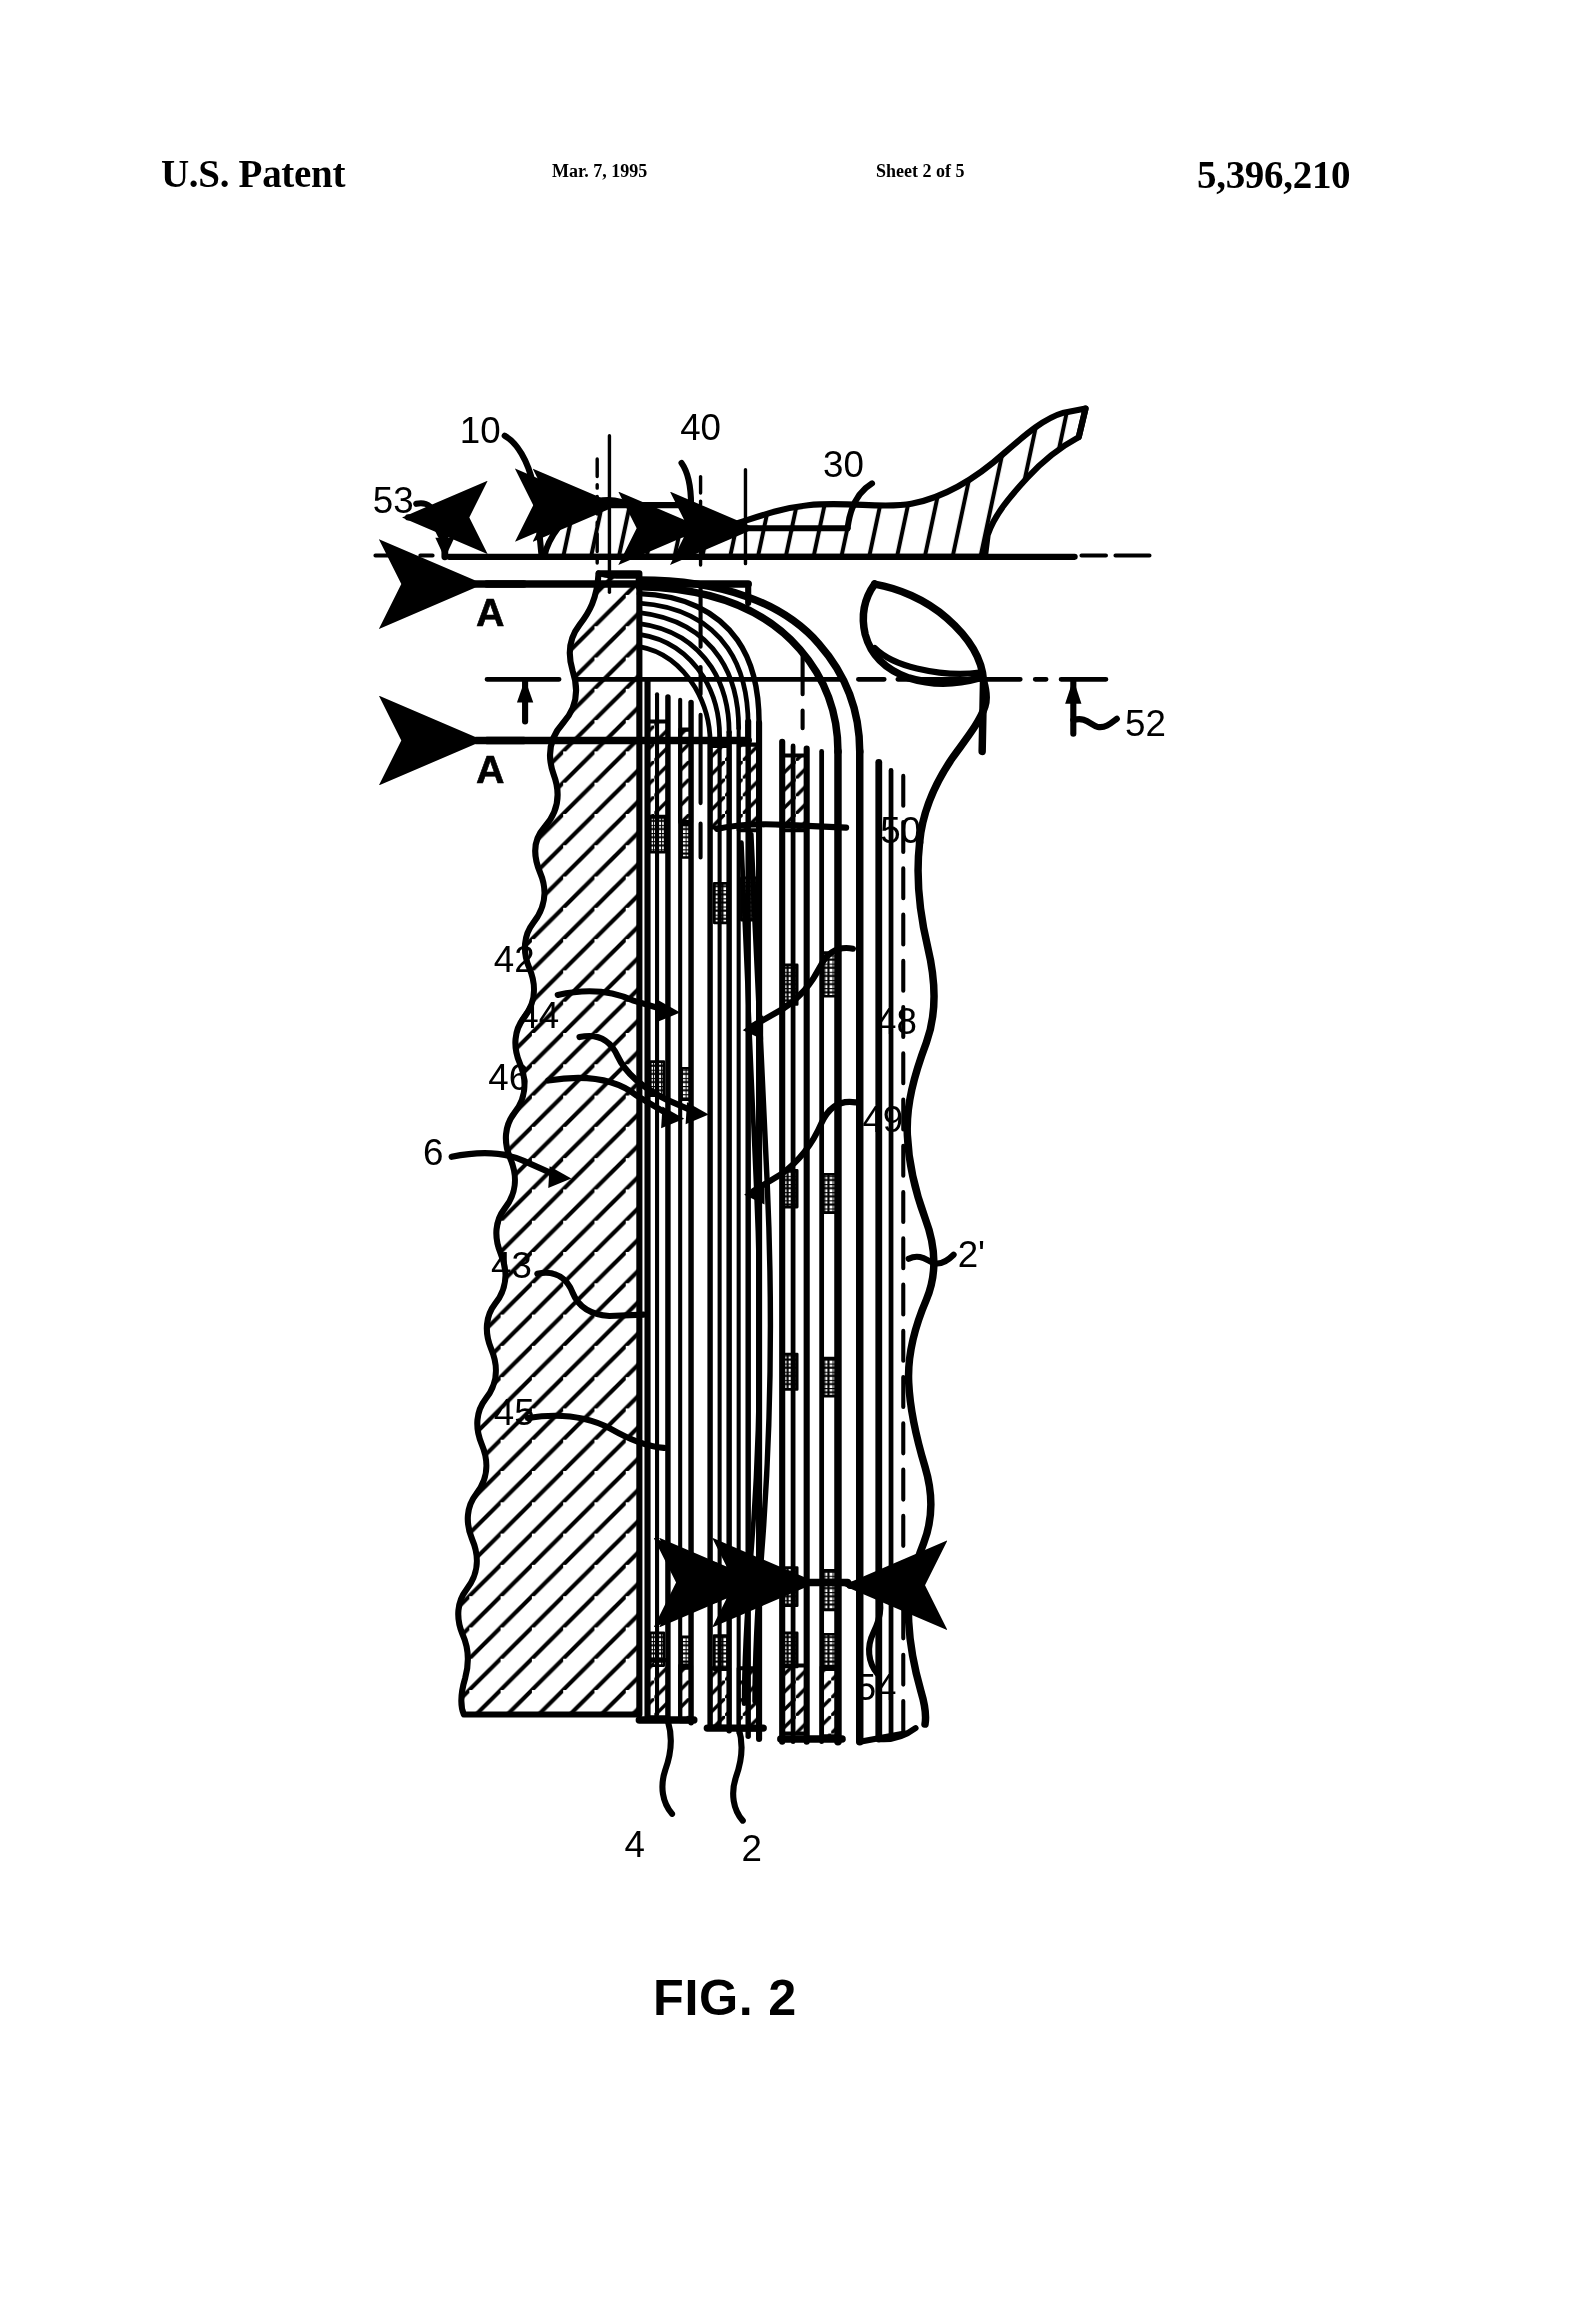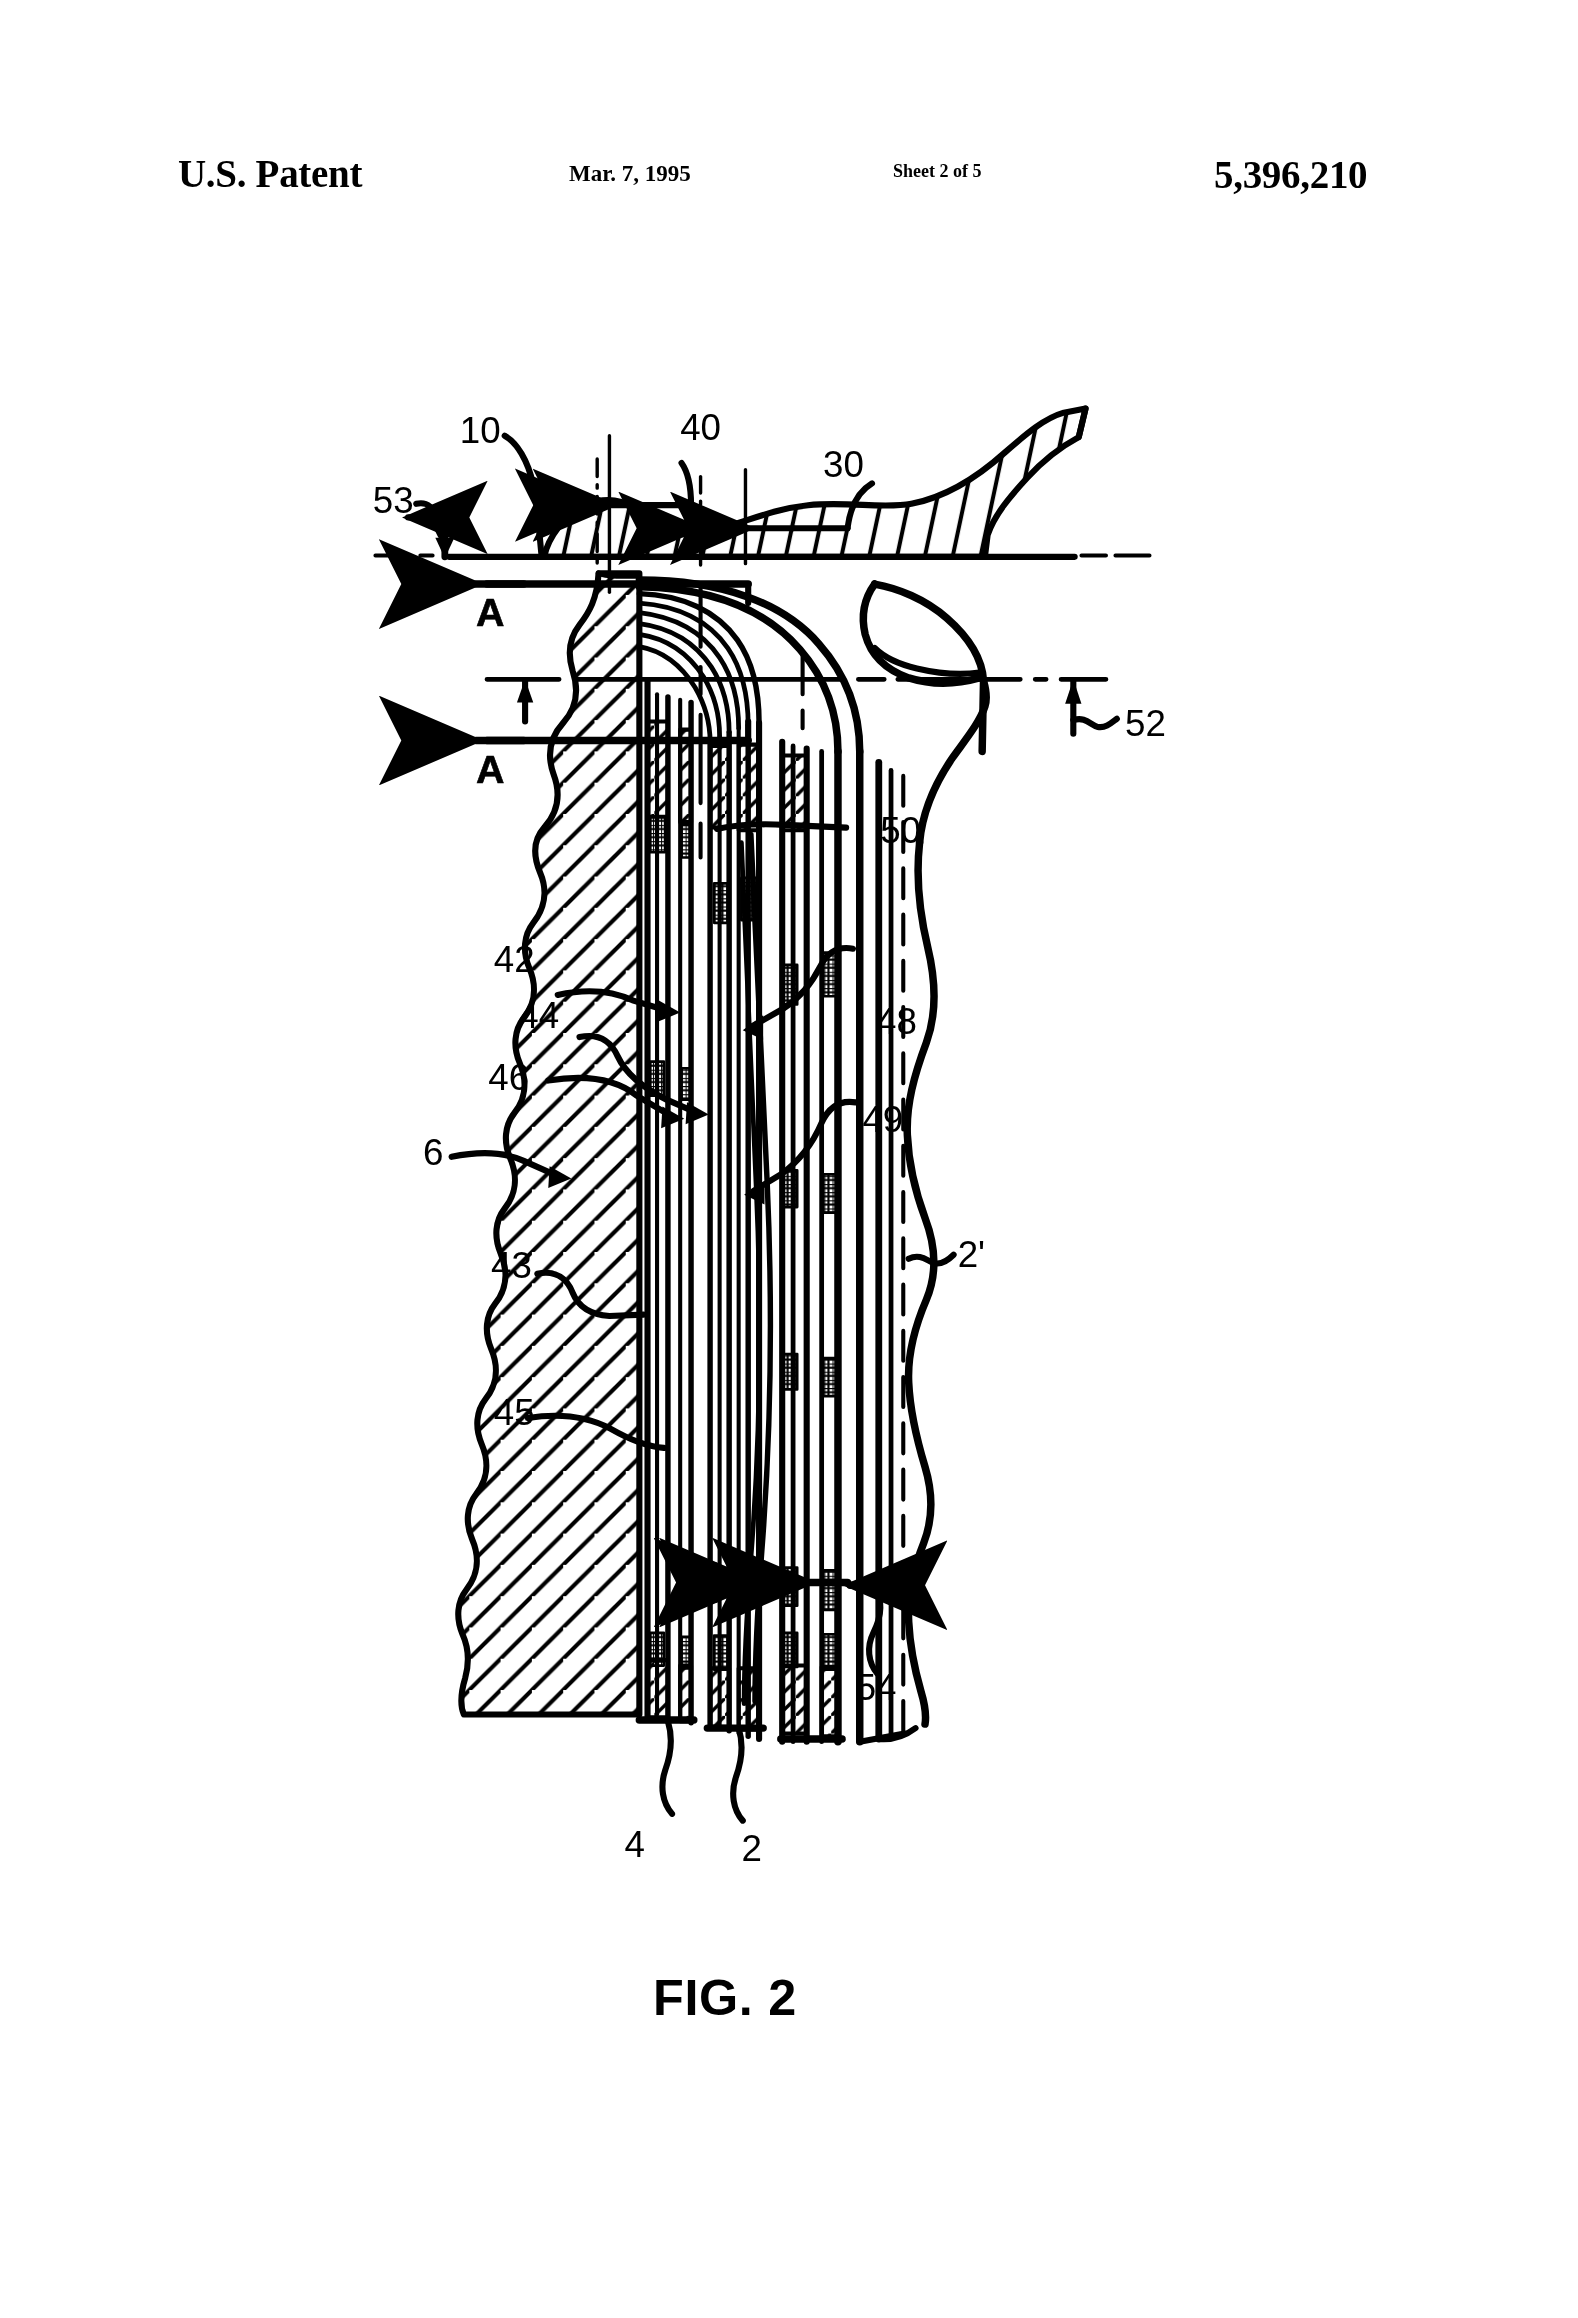--- a/index.html
+++ b/index.html
@@ -1,24 +1,24 @@
 <!DOCTYPE html>
 <html style="font-size:11px"><head>
 <meta charset="utf-8">
 <style>
   html,body{margin:0;padding:0;background:#ffffff;}
   body{width:1578px;height:2319px;position:relative;font-family:"Liberation Serif",serif;}
   #page{position:absolute;inset:0;background:#fff;overflow:hidden;}
 
   
-  .hdr{position:absolute;top:151px;left:17px;width:1496px;height:54px;}
+  .hdr{position:absolute;top:151px;left:0;width:1496px;height:54px;}
   .hdr-office{position:absolute;left:161px;top:0;font-family:"Liberation Serif",serif;
       font-weight:bold;font-size:39px;letter-spacing:-0.3px;color:#000;white-space:nowrap;}
   .hdr-date{position:absolute;left:552px;top:9.5px;font-family:"Liberation Serif",serif;
-      font-weight:bold;font-size:23px;color:#000;white-space:nowrap;text-align:right;}
+      font-weight:bold;font-size:18px;color:#000;white-space:nowrap;text-align:right;}
   .hdr-sheet{position:absolute;left:876px;top:9.5px;font-family:"Liberation Serif",serif;
       font-weight:bold;font-size:18px;color:#000;white-space:nowrap;}
   .hdr-num{position:absolute;left:1197px;top:1.4px;font-family:"Liberation Serif",serif;
       font-weight:bold;font-size:39px;letter-spacing:-0.3px;color:#000;white-space:nowrap;text-align:right;}
 
   
   #fig{position:absolute;left:0;top:0;width:1578px;height:2319px;}
   svg{display:block;}
 
   

